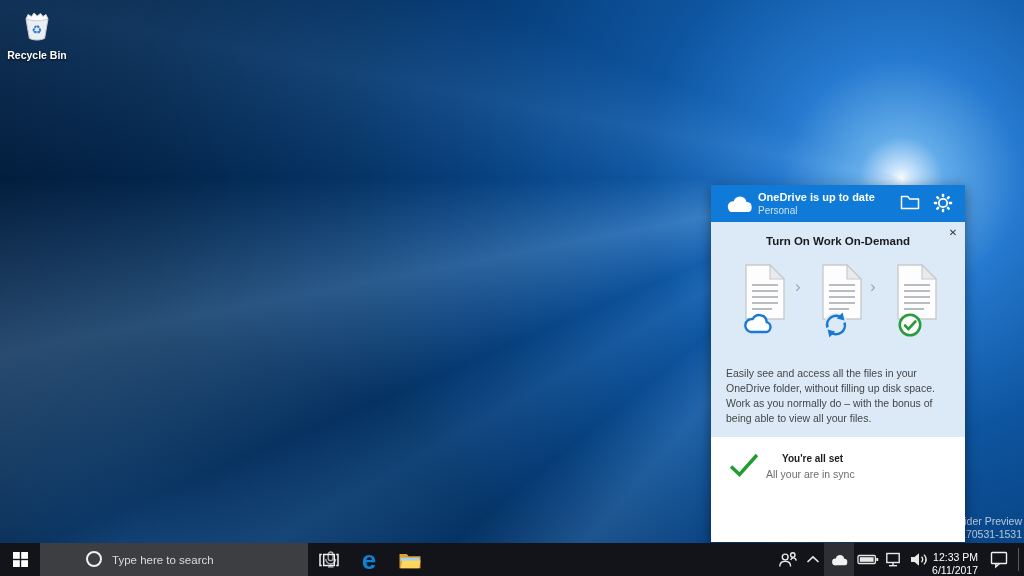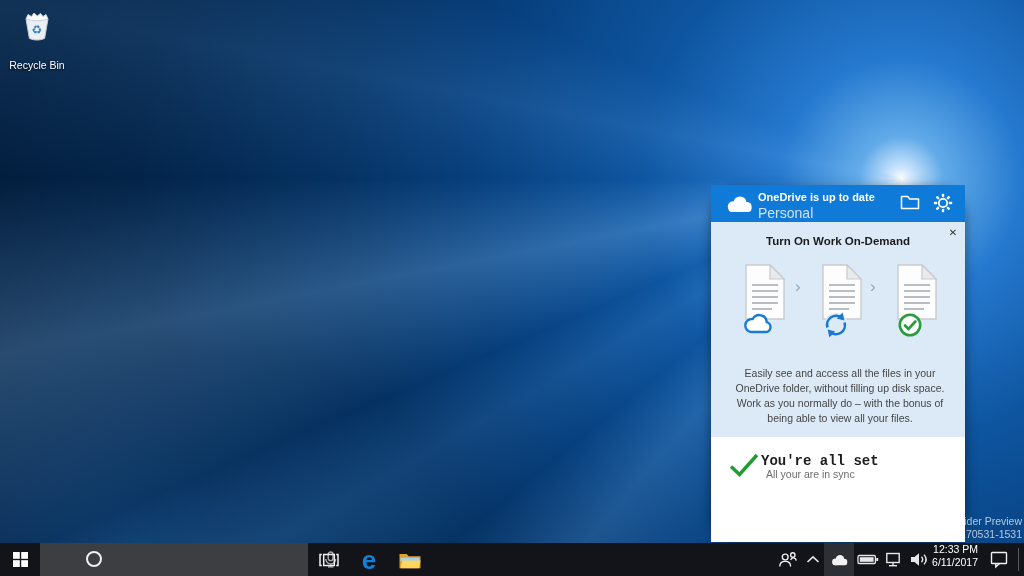--- a/index.html
+++ b/index.html
@@ -18,57 +18,57 @@
         rgba(150,205,255,0.26) 259deg, rgba(0,0,0,0) 270deg,
         rgba(120,185,250,0.13) 281deg, rgba(0,0,0,0) 293deg, rgba(0,0,0,0) 360deg),
       radial-gradient(ellipse 520px 300px at 12% 96%, rgba(35,115,195,0.35), rgba(0,0,0,0) 70%),
       radial-gradient(circle at 88% 31%,
         #ffffff 0px, #cfe7fd 10px, #62abe9 42px, #2579cf 120px,
         #0e55a0 260px, #07407e 420px, #053263 560px, #032449 760px, #021a37 1000px);
   }
 
   
   #recycle-bin { position:absolute; left:6px; top:8px; width:62px; text-align:center; }
-  #recycle-bin .label { margin-top:11px; font-size:10.5px; color:#fff; text-shadow:0 1px 2px rgba(0,0,0,.85); }
+  #recycle-bin .label { margin-top:1px; font-size:10.5px; color:#fff; text-shadow:0 1px 2px rgba(0,0,0,.85);font-weight:bold; }
 
   
   #watermark { position:absolute; right:2px; top:515px; text-align:right;
     font-size:10.5px; line-height:12.5px; color:rgba(233,240,247,0.75); white-space:nowrap; }
 
   
   #flyout { position:absolute; left:711px; top:185px; width:254px; height:357px;
-    background:#fff; box-shadow:0 3px 12px rgba(0,0,0,.45); z-index:5;border-radius:31px; }
+    background:#fff; box-shadow:0 3px 12px rgba(0,0,0,.45); z-index:5; }
   #flyout-header { position:absolute; left:0; top:0; width:100%; height:37px; background:#0f7ad8; }
   #flyout-header .cloud { position:absolute; left:12px; top:8px; }
   #flyout-header .title { position:absolute; left:47px; top:6px; font-size:11px; font-weight:bold; color:#fff; }
-  #flyout-header .subtitle { position:absolute; left:47px; top:20px; font-size:14px; color:#cde2f6; }
+  #flyout-header .subtitle { position:absolute; left:47px; top:20px; font-size:10px; color:#cde2f6; }
   .hdr-btn { position:absolute; top:8px; width:22px; height:21px; cursor:pointer; }
   #btn-folder { left:189px; }
   #btn-gear { left:222px; }
 
   #promo { position:absolute; left:0; top:37px; width:100%; height:215px; background:#dceaf7; }
   #promo-close { position:absolute; right:5px; top:4px; font-size:10px; color:#333; width:14px; height:14px;
     text-align:center; line-height:14px; cursor:pointer; }
   #promo-title { position:absolute; left:0; top:13px; width:100%; text-align:center;
     font-size:11.5px; font-weight:bold; color:#1b1b1b; }
   .doc { position:absolute; top:41px; }
   #doc1 { left:31px; } #doc2 { left:108px; } #doc3 { left:183px; }
   .doc-chevron { position:absolute; top:55px; font-size:17px; color:#91a8bd; }
   #chev1 { left:84px; } #chev2 { left:159px; }
   #promo-desc { position:absolute; left:15px; top:144px; width:228px;
-    font-size:10.5px; line-height:15px; color:#454545;text-align:center; }
+    font-size:10.5px; line-height:15px; color:#454545; }
   #turn-on { position:absolute; left:50%; transform:translateX(-50%); top:203px;
     background:#0078d7; color:#fff; border:none; font-size:16px; padding:5px 15px;
     font-family:inherit; cursor:pointer;margin-top:17px; }
   #learn-more { position:absolute; left:0; top:237px; width:100%; text-align:center;
     font-size:10.5px; font-weight:bold; color:#0b6cbf; cursor:pointer; }
 
   #status { position:absolute; left:0; top:252px; width:100%; height:105px; background:#fff; }
   #status .check { position:absolute; left:17px; top:15px; }
-  #status .title { position:absolute; left:50px; top:16px; font-size:14px; font-weight:bold; color:#1c1c1c;font-family:Liberation Mono, monospace; }
+  #status .title { position:absolute; left:71px; top:16px; font-size:10px; font-weight:bold; color:#1c1c1c; }
   #status .subtitle { position:absolute; left:55px; top:31px; font-size:10.5px; color:#6d6d6d; }
 
   
   #taskbar { position:absolute; left:0; top:543px; width:1024px; height:33px; background:#131419; z-index:10; }
   #start { position:absolute; left:0; top:0; width:40px; height:33px; display:flex; align-items:center; justify-content:center; cursor:pointer; }
   #searchbox { position:absolute; left:40px; top:0; width:268px; height:33px; background:#3d3e42; }
   #cortana-ring { position:absolute; left:46px; top:8px; width:16px; height:16px; border:2px solid #f0f0f0; border-radius:50%; }
   #search-input { position:absolute; left:72px; top:0; width:200px; height:33px; background:transparent; border:none; outline:none;
     color:#eee; font-size:11.5px; font-family:inherit; }
   #search-input::placeholder { color:#dcdcdc; opacity:1; }
@@ -76,21 +76,21 @@
   .tb-btn { position:absolute; top:0; width:34px; height:33px; display:flex; align-items:center; justify-content:center; cursor:pointer; }
   #btn-taskview { left:312px; } #btn-edge { left:352px; } #btn-explorer { left:393px; }
   .tray-btn { position:absolute; top:0; height:33px; display:flex; align-items:center; justify-content:center; cursor:pointer; }
   #tray-people { left:775px; width:26px; }
   #tray-chevron { left:802px; width:22px; }
   #tray-onedrive { left:824px; width:30px; background:#2e2f34; }
   #tray-battery { left:854px; width:27px; }
   #tray-network { left:881px; width:26px; }
   #tray-volume { left:907px; width:25px; }
   #clock { position:absolute; left:930px; top:0; width:48px; height:33px; display:flex; flex-direction:column;
-    align-items:flex-end; justify-content:flex-start; color:#fff; font-size:10.5px; line-height:12.5px; cursor:default; }
+    align-items:flex-end; justify-content:flex-end; color:#fff; font-size:10.5px; line-height:12.5px; cursor:default; }
   #tray-action { left:982px; width:34px; }
   #tb-sep { position:absolute; left:1018px; top:5px; width:1px; height:23px; background:#5a5b60; }
   #show-desktop { position:absolute; left:1019px; top:0; width:5px; height:33px; cursor:pointer; }
 </style>
 </head>
 <body>
 
 <div id="screen">
 
   <div id="wallpaper"></div>
@@ -220,20 +220,21 @@
           <rect x="0" y="0" width="6.8" height="6.8"></rect>
             <rect x="8.2" y="0" width="6.8" height="6.8"></rect>
           <rect x="0" y="8.2" width="6.8" height="6.8"></rect>
             <rect x="8.2" y="8.2" width="6.8" height="6.8"></rect>
         </g>
       </svg>
     </div>
 
     <div id="searchbox">
       <div id="cortana-ring"></div>
+      <input id="search-input" type="text" placeholder="Type here to search" style="">
       <svg id="mic" width="13" height="18" viewBox="0 0 13 18">
         <g stroke="#aaadb2" stroke-width="1.4" fill="none">
           <rect x="4.2" y="1" width="4.8" height="8.6" rx="2.4"></rect>
           <path d="M1.8 8 a4.9 4.9 0 0 0 9.8 0"></path>
           <line x1="6.7" y1="13.2" x2="6.7" y2="15.6"></line>
           <line x1="4" y1="15.9" x2="9.4" y2="15.9"></line>
         </g>
       </svg>
     </div>
 

